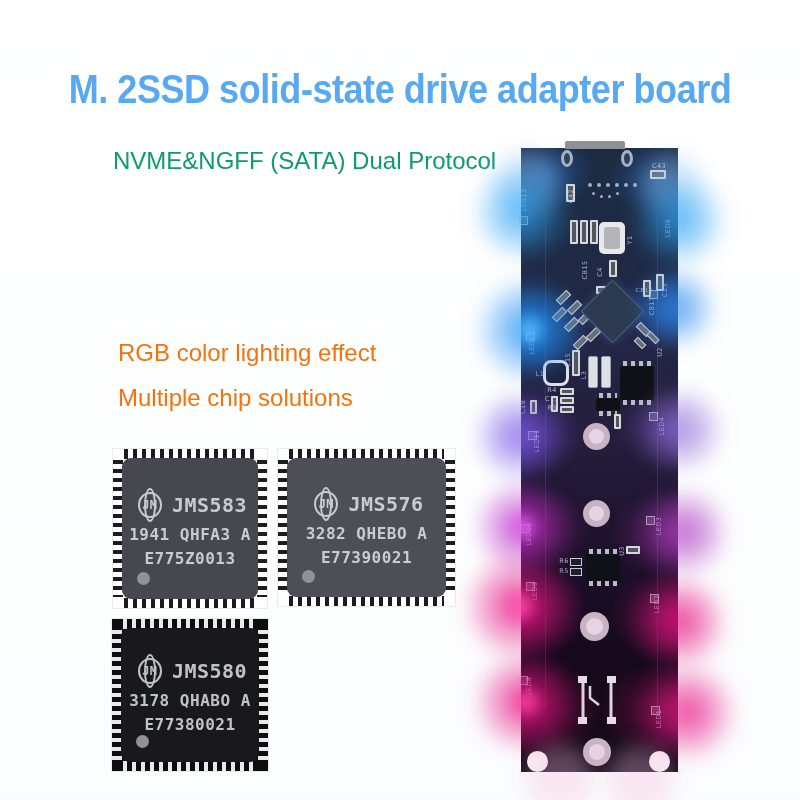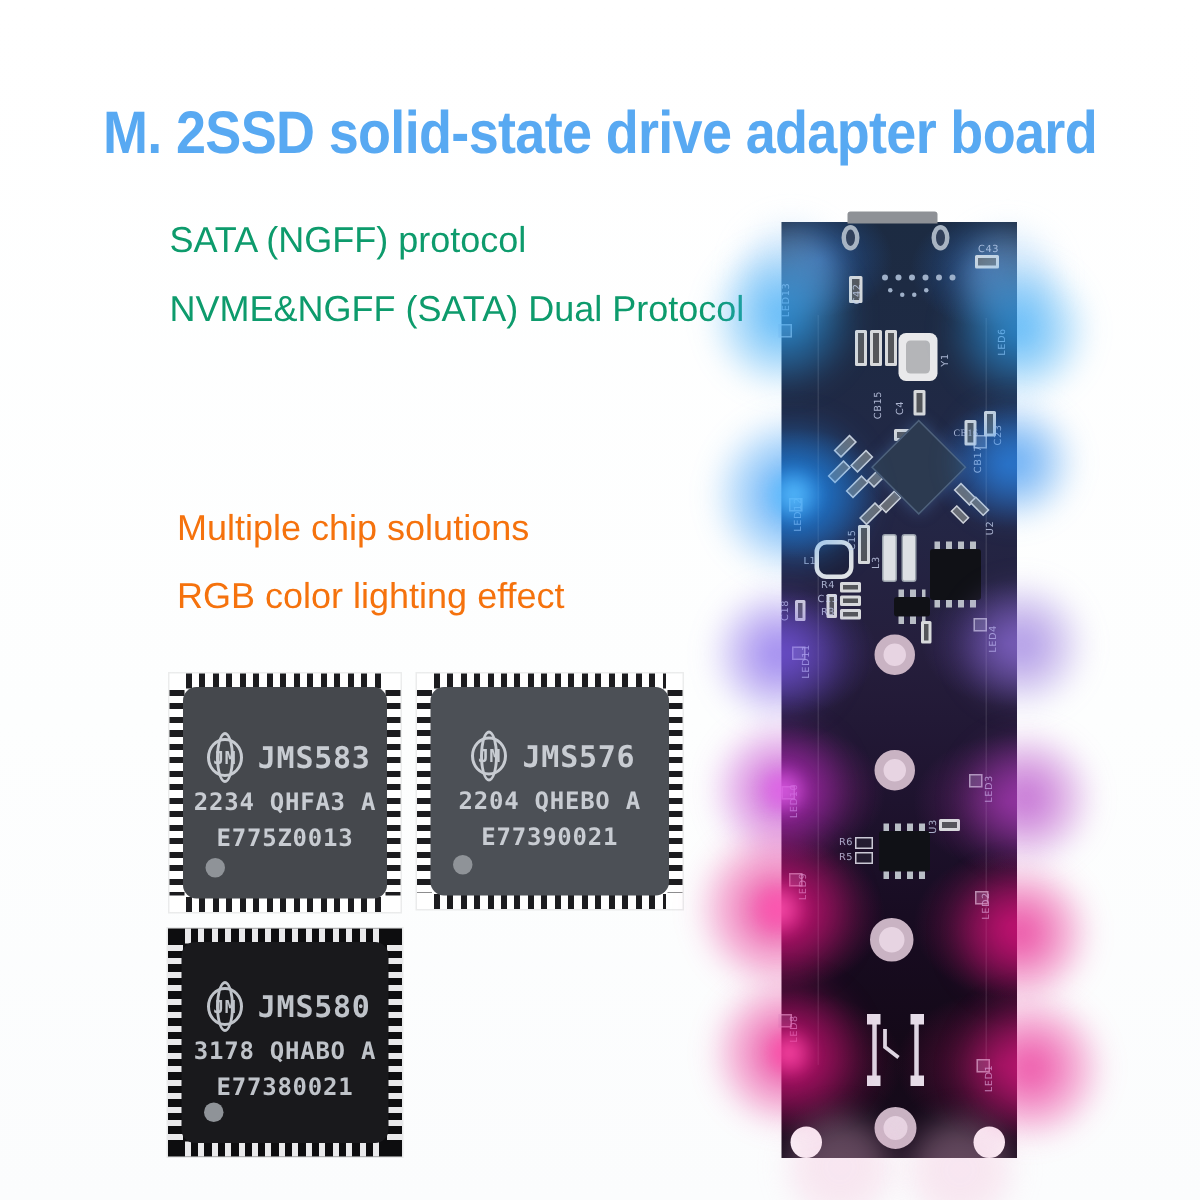--- a/index.html
+++ b/index.html
@@ -96,60 +96,59 @@
   .glow{position:absolute;border-radius:50%;filter:blur(9px);}
   .glow.core{filter:blur(4px);}
   .switch-fp{position:absolute;left:574px;top:674px;}
 </style>
 </head>
 <body>
 
 <h1 class="title" style="color: rgb(88, 169, 242);">M. 2SSD solid-state drive adapter board</h1>
 
 <ul class="feature-list green-list" style="color: rgb(13, 155, 108);">
-  <li>SATA (NGFF) protocol</li>
   <li>NVME&amp;NGFF (SATA) Dual Protocol</li>
 </ul>
 
 <ul class="feature-list orange-list" style="color: rgb(245, 114, 13);">
+  <li>RGB color lighting effect</li>
   <li>Multiple chip solutions</li>
-  <li>RGB color lighting effect</li>
 </ul>
 
 <div id="chip-gallery" style="position:absolute;inset:0;">
     <div class="chip">
       <div class="pins top h"></div>
       <div class="pins bottom h"></div>
       <div class="pins left v"></div>
       <div class="pins right v"></div>
       <div class="chip-body">
         <div class="name-row">
           <span class="jm">
             <i>JM</i>
           </span>
           <span>JMS583</span>
         </div>
-        <div class="chip-line">2234 QHFA3 A</div>
+        <div class="chip-line">1941 QHFA3 A</div>
         <div class="chip-line">E775Z0013</div>
         <div class="pin1"></div>
       </div>
     </div>
     <div class="chip">
       <div class="pins top h"></div>
       <div class="pins bottom h"></div>
       <div class="pins left v"></div>
       <div class="pins right v"></div>
       <div class="chip-body">
         <div class="name-row">
           <span class="jm">
             <i>JM</i>
           </span>
           <span>JMS576</span>
         </div>
-        <div class="chip-line">2204 QHEBO A</div>
+        <div class="chip-line">3282 QHEBO A</div>
         <div class="chip-line">E77390021</div>
         <div class="pin1"></div>
       </div>
     </div>
     <div class="chip black">
       <div class="pins top h"></div>
       <div class="pins bottom h"></div>
       <div class="pins left v"></div>
       <div class="pins right v"></div>
       <div class="chip-body">

